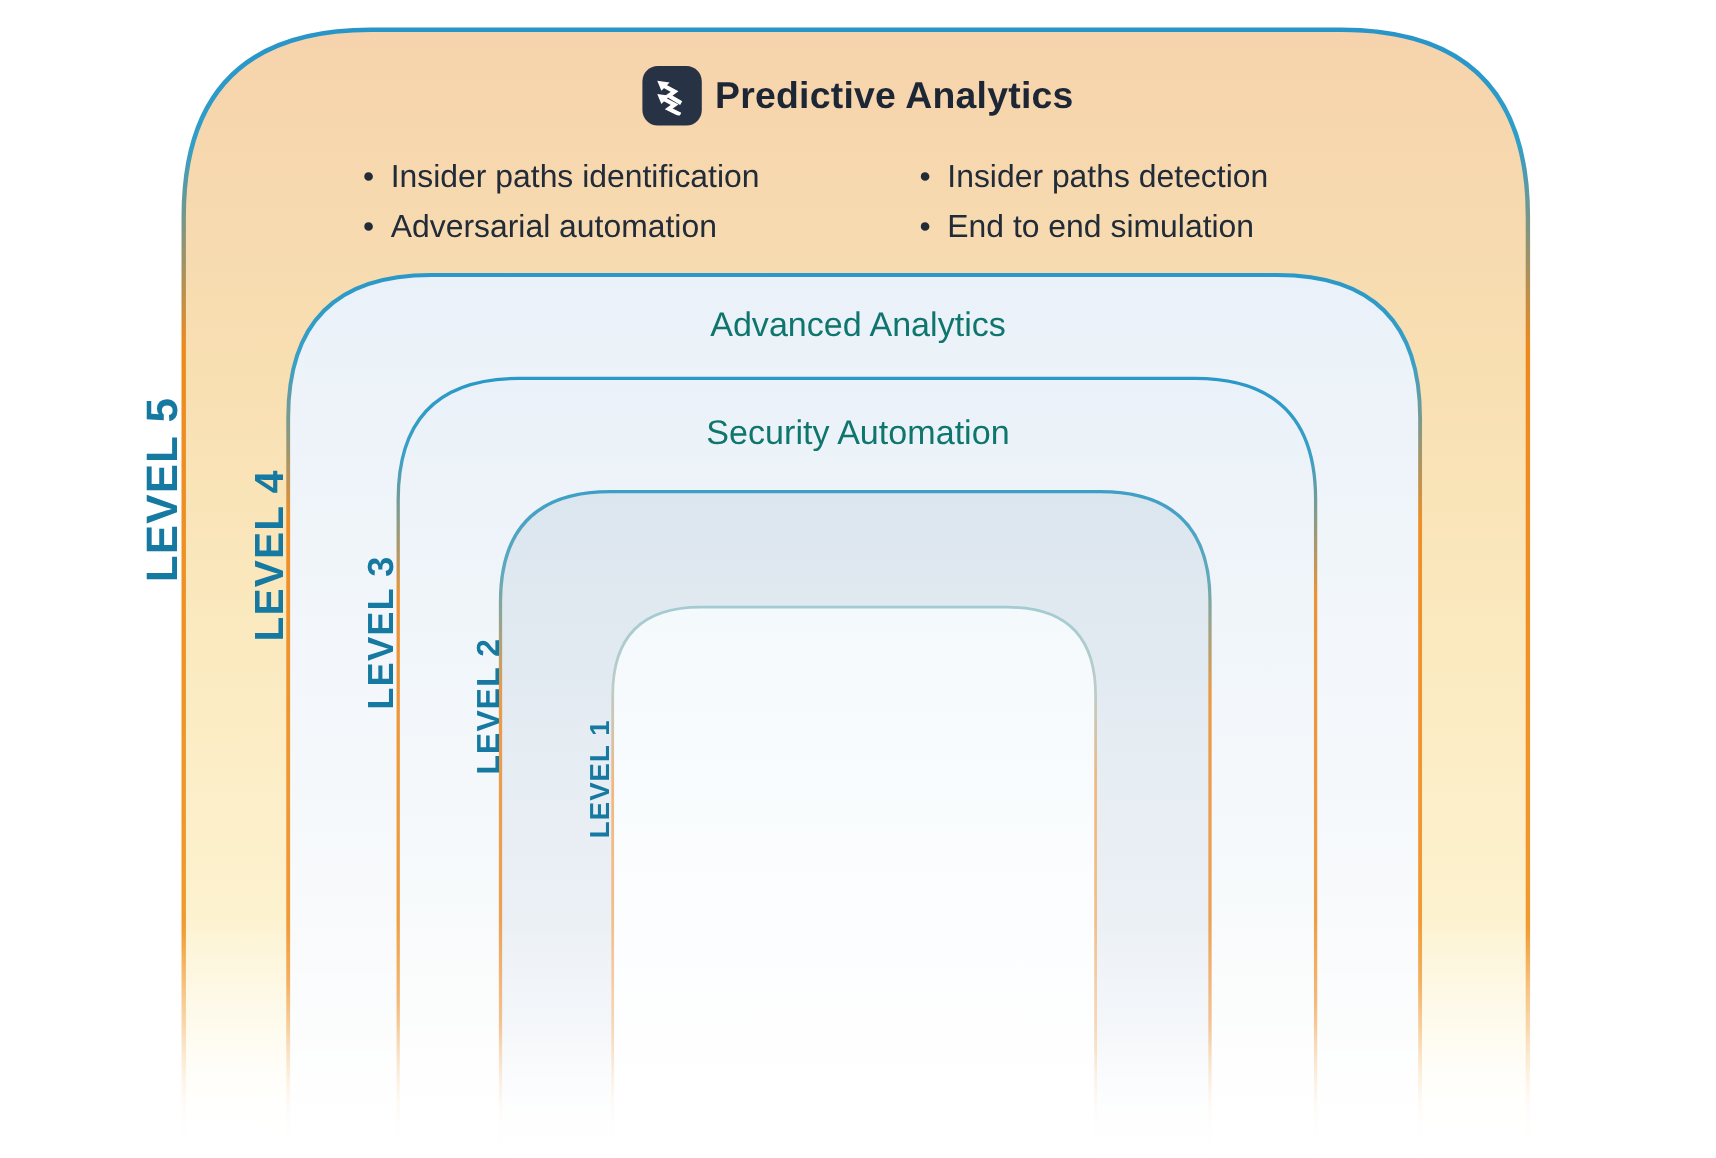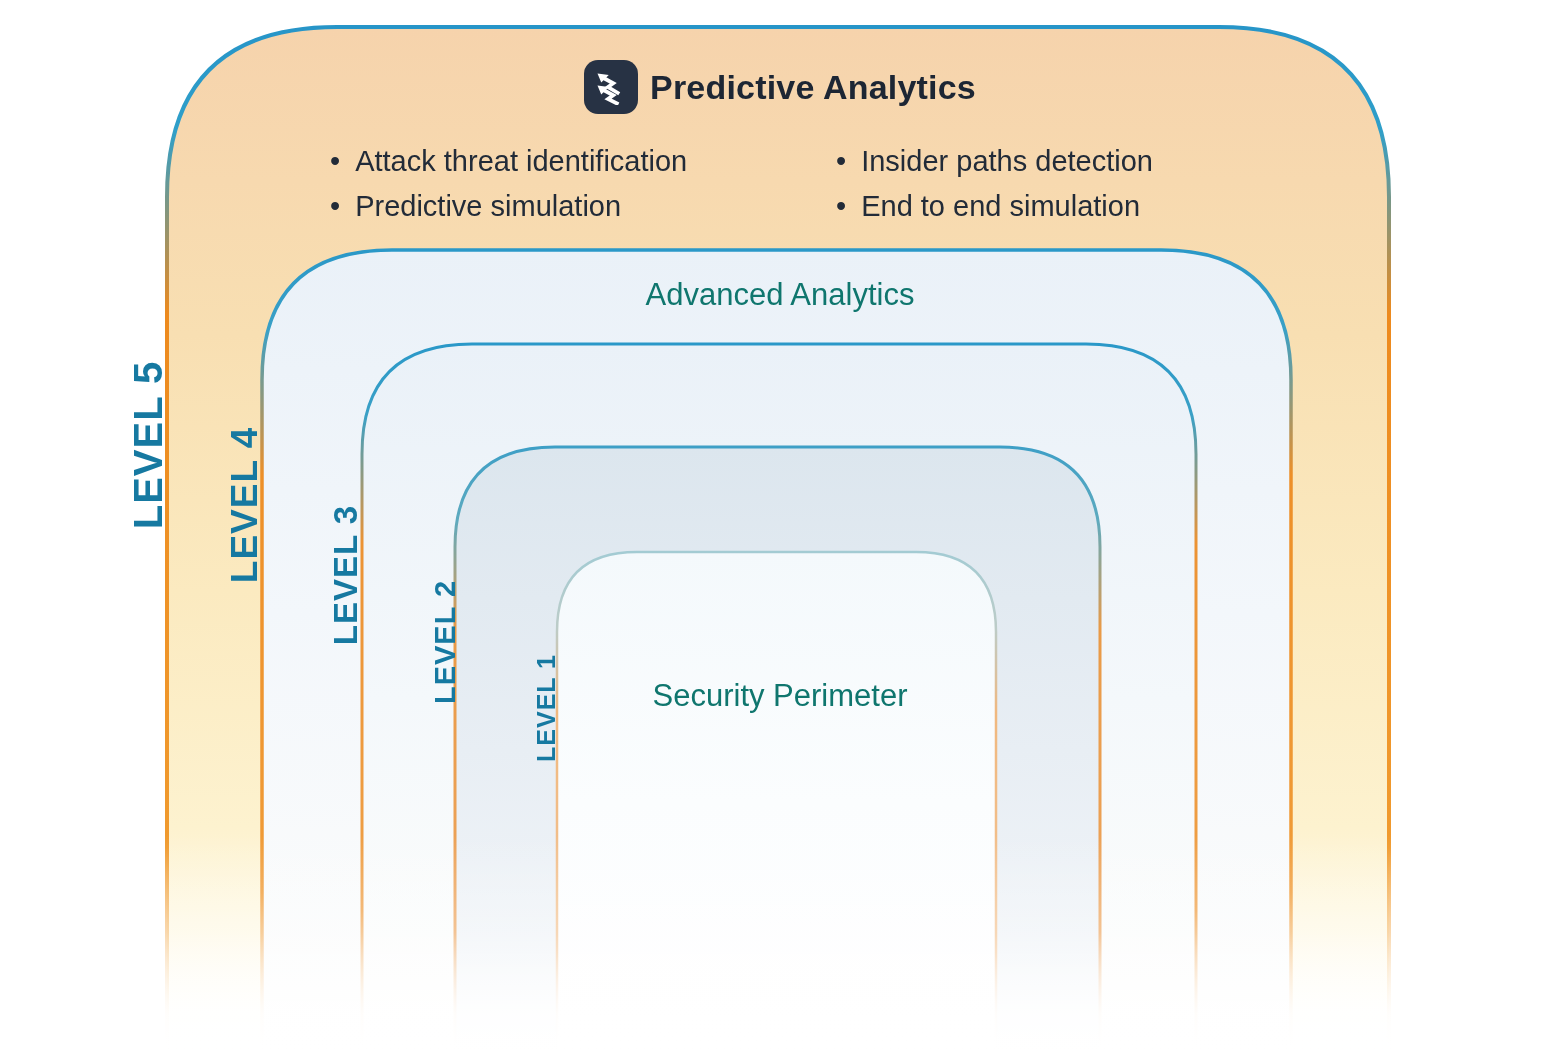--- a/index.html
+++ b/index.html
@@ -200,40 +200,40 @@
         <polygon points="6,22 21,24 11,34" fill="#ffffff"></polygon>
         <polyline points="14,28 27,35 20,40 34,47" fill="none" stroke="#ffffff" stroke-width="5"></polyline>
       </svg>
     </span>
     <span class="header-title">Predictive Analytics</span>
   </div>
 
   <div class="bullets bullets-left">
     <div class="bullet-item">
       <span class="bullet-dot">•</span>
-      <span class="bullet-text">Attack threat identification</span>
-    </div>
-    <div class="bullet-item">
-      <span class="bullet-dot">•</span>
-      <span class="bullet-text">Predictive simulation</span>
+      <span class="bullet-text">Insider paths identification</span>
+    </div>
+    <div class="bullet-item">
+      <span class="bullet-dot">•</span>
+      <span class="bullet-text">Adversarial automation</span>
     </div>
   </div>
   <div class="bullets bullets-right">
     <div class="bullet-item">
       <span class="bullet-dot">•</span>
       <span class="bullet-text">Insider paths detection</span>
     </div>
     <div class="bullet-item">
       <span class="bullet-dot">•</span>
       <span class="bullet-text">End to end simulation</span>
     </div>
   </div>
 
   <div class="ring-title t4">Advanced Analytics</div>
-  <div class="ring-title t1">Security Perimeter</div>
+  <div class="ring-title t3">Security Automation</div>
 
   <div class="level-label l5">LEVEL 5</div>
   <div class="level-label l4">LEVEL 4</div>
   <div class="level-label l3">LEVEL 3</div>
   <div class="level-label l2">LEVEL 2</div>
   <div class="level-label l1">LEVEL 1</div>
 
   <div class="bottom-fade"></div>
 </div>
 

